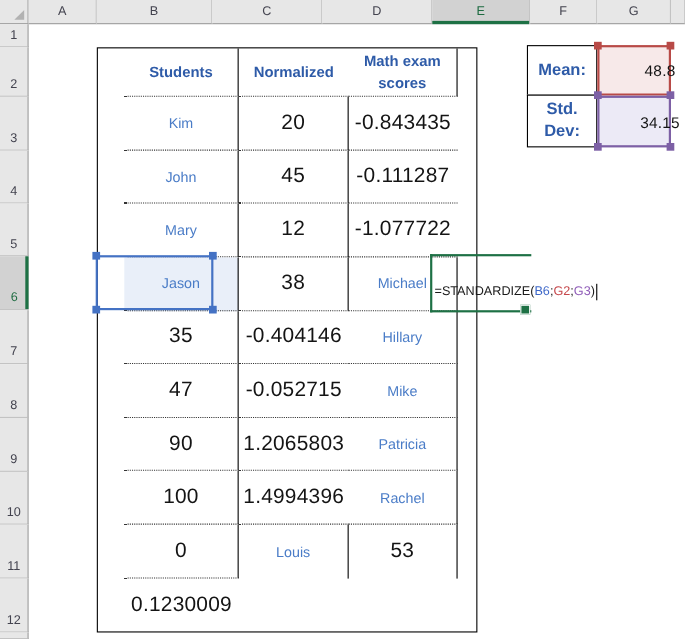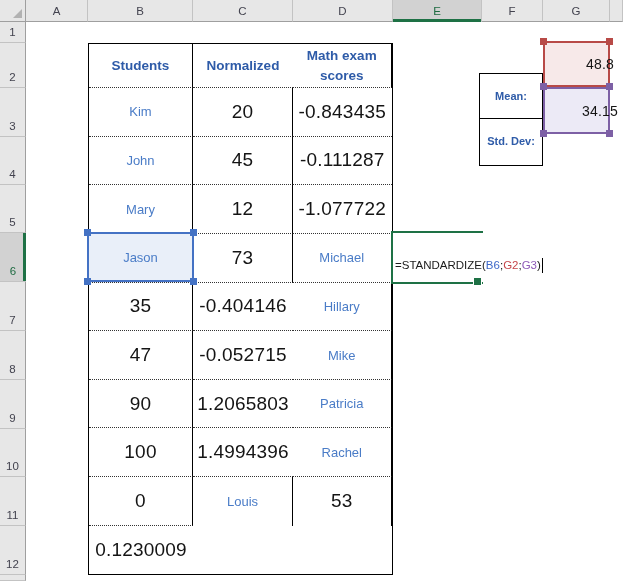--- a/index.html
+++ b/index.html
@@ -28,37 +28,38 @@
   .rh{
     position:absolute;left:0;width:26px;background:#e7e7e7;box-sizing:border-box;
     border-right:1px solid #9f9f9f;border-bottom:1px solid #c3c3c3;
     display:flex;align-items:flex-end;justify-content:center;
     font-size:11.5px;color:#43434f;padding-bottom:4px;
   }
   .rh.sel{background:#d2d2d2;color:#1e6b41;border-right:none;}
   .rh.sel::after{content:"";position:absolute;top:0;bottom:0;right:0;width:3px;background:#1e7145;}
   
   .tbl{
-    position:absolute;left:88px;top:43px;width:305px;height:532px;box-sizing:border-box;
+    position:absolute;left:88px;top:43px;width:346px;height:532px;box-sizing:border-box;
     border:1.5px solid #000;background:transparent;z-index:2;
     display:grid;grid-template-columns:104px 100px 98.5px;
     grid-template-rows:44px repeat(10,48.65px);
+    padding-left:24px;
   }
   .tc{display:flex;align-items:center;justify-content:center;box-sizing:border-box;}
   .tc.vr{border-right:1.5px solid #000;}
   .tc.dot{border-bottom:1.4px dotted #333;}
   .tc.th{font-weight:bold;color:#2e5ba8;font-size:13.5px;text-align:center;line-height:1.45;}
   .tc.name{color:#4a7cc7;font-size:13px;}
   .tc.num{color:#141414;font-size:19px;letter-spacing:.2px;}
   .tc.selfill{background:#e9eff9;}
   
   .statlbl{
     position:absolute;left:479px;width:64px;box-sizing:border-box;background:#fff;
     border:1.5px solid #000;display:flex;align-items:center;justify-content:center;
-    font-weight:bold;color:#2e5ba8;font-size:11px;text-align:center;line-height:1.35;z-index:2;margin-top:32px;
+    font-weight:bold;color:#2e5ba8;font-size:15px;text-align:center;line-height:1.35;z-index:2;
   }
   .refbox{
     position:absolute;left:543px;width:67px;box-sizing:border-box;z-index:3;
     display:flex;align-items:center;justify-content:center;
     font-size:14px;color:#141414;letter-spacing:.2px;padding-left:47px;
   }
   .refbox.red{border:2px solid #b84a47;background:#f7e9e9;}
   .refbox.purple{border:2px solid #7d60a5;background:#eceaf6;}
   .hdl{position:absolute;width:7px;height:7px;z-index:4;}
   .hdl.red{background:#b84a47;}
@@ -131,21 +132,21 @@
 
     <div class="tc name vr dot">John</div>
     <div class="tc num vr dot">45</div>
     <div class="tc num dot">-0.111287</div>
 
     <div class="tc name vr dot">Mary</div>
     <div class="tc num vr dot">12</div>
     <div class="tc num dot">-1.077722</div>
 
     <div class="tc name vr dot selfill">Jason</div>
-    <div class="tc num vr dot">73</div>
+    <div class="tc num vr dot">38</div>
 
     <div class="tc name vr dot">Michael</div>
     <div class="tc num vr dot">35</div>
     <div class="tc num dot">-0.404146</div>
 
     <div class="tc name vr dot">Hillary</div>
     <div class="tc num vr dot">47</div>
     <div class="tc num dot">-0.052715</div>
 
     <div class="tc name vr dot">Mike</div>

